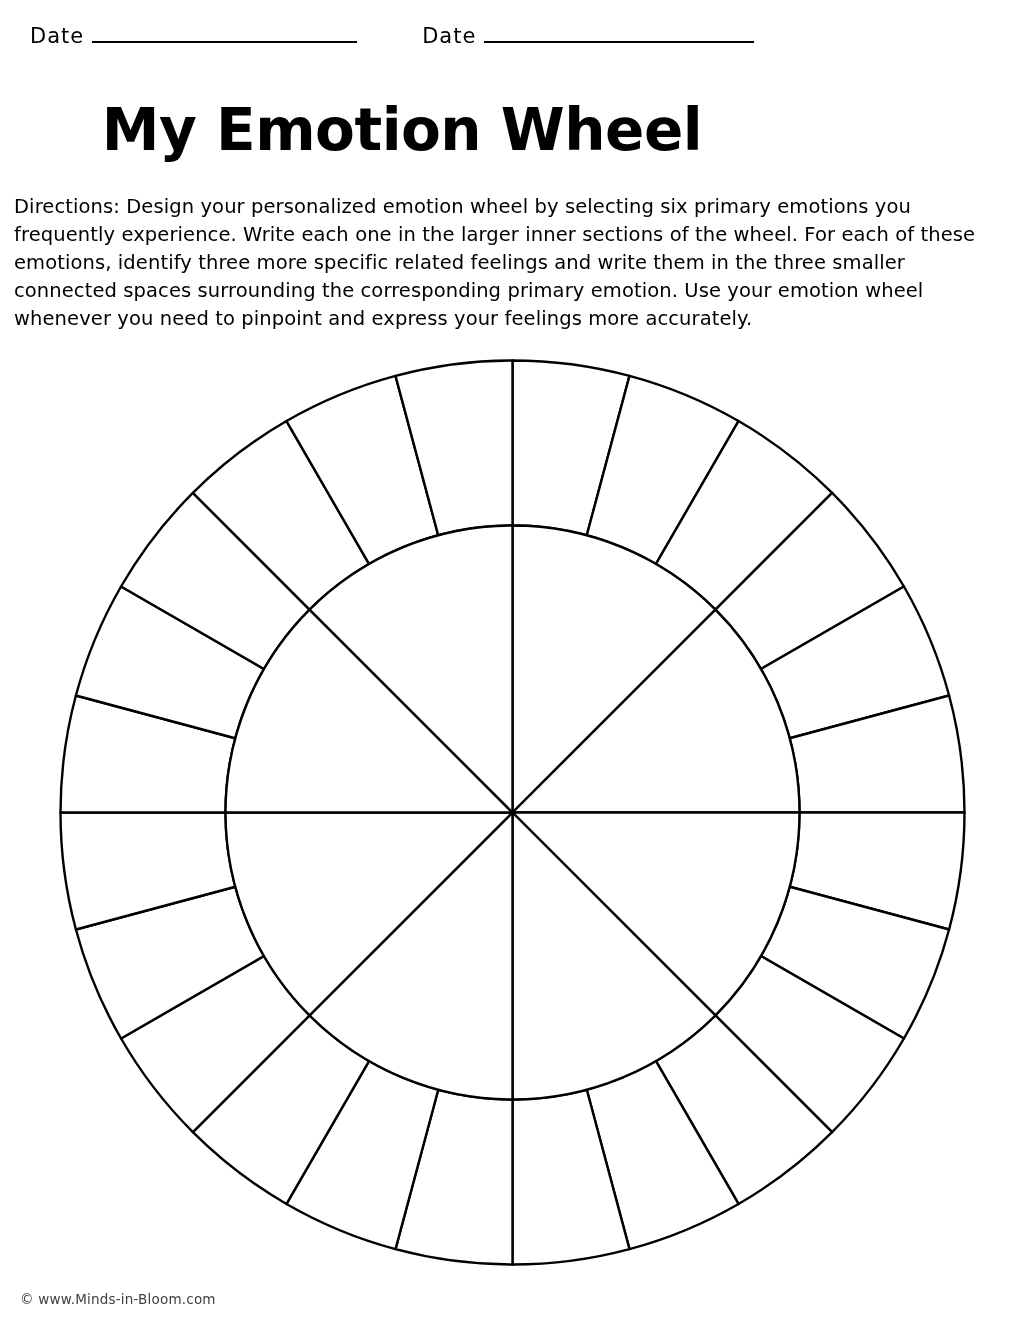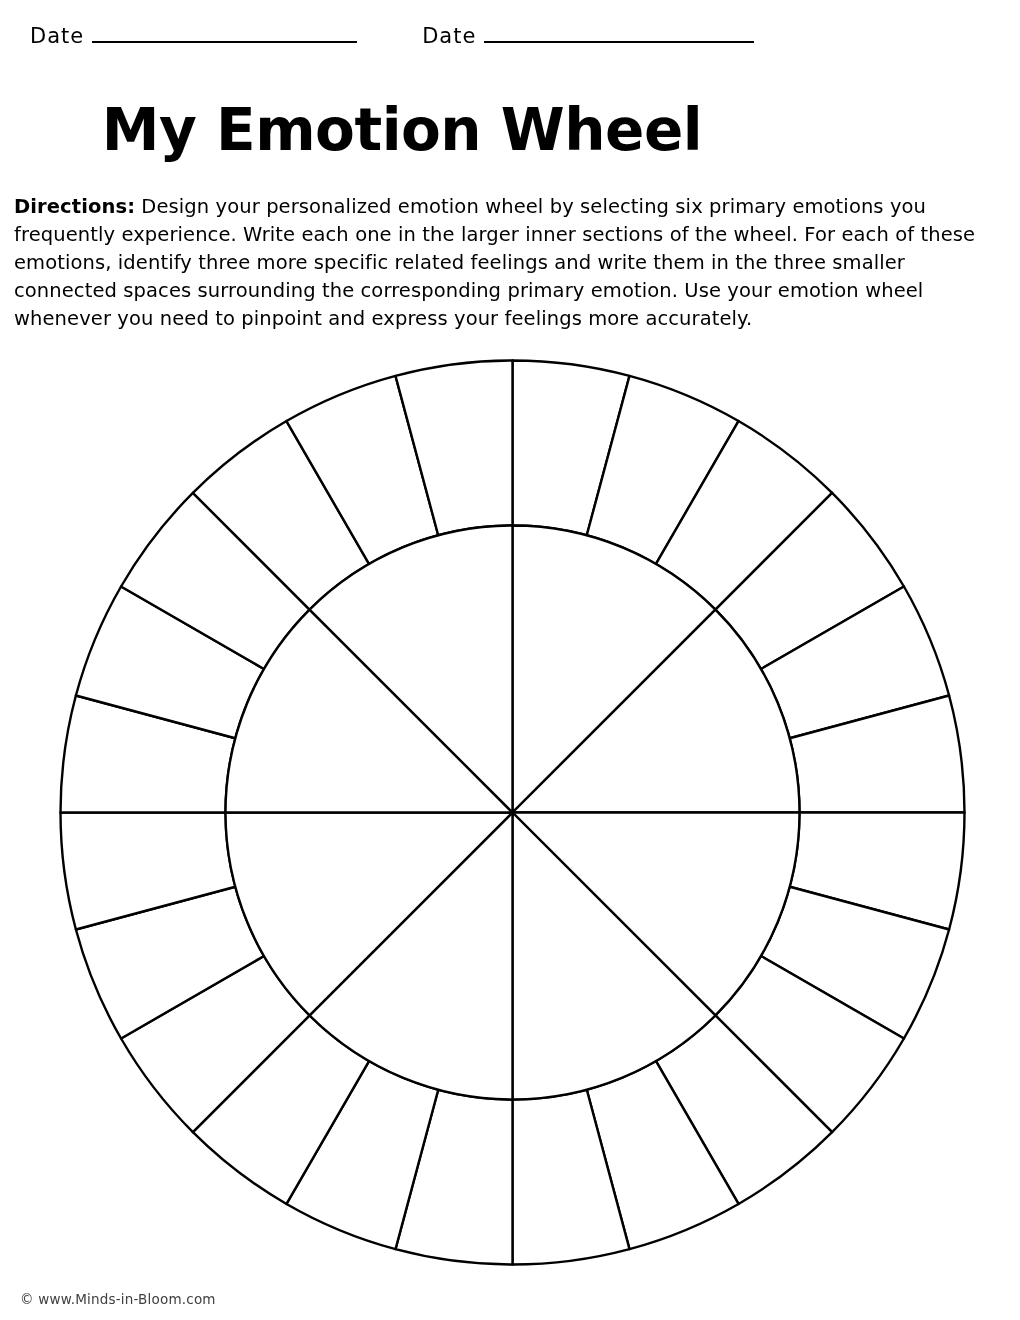--- a/index.html
+++ b/index.html
@@ -73,21 +73,21 @@
     position: absolute;
     left: 14px;
     top: 193px;
     width: 978px;
     font-size: 19.5px;
     line-height: 28px;
     letter-spacing: 0.1px;
     text-align: left;
   }
   .directions b {
-    font-weight: bold;
+    font-weight: normal;
   }
 
   
   .wheel-wrap {
     position: absolute;
     left: 55px;
     top: 355px;
     width: 915px;
     height: 915px;
   }

